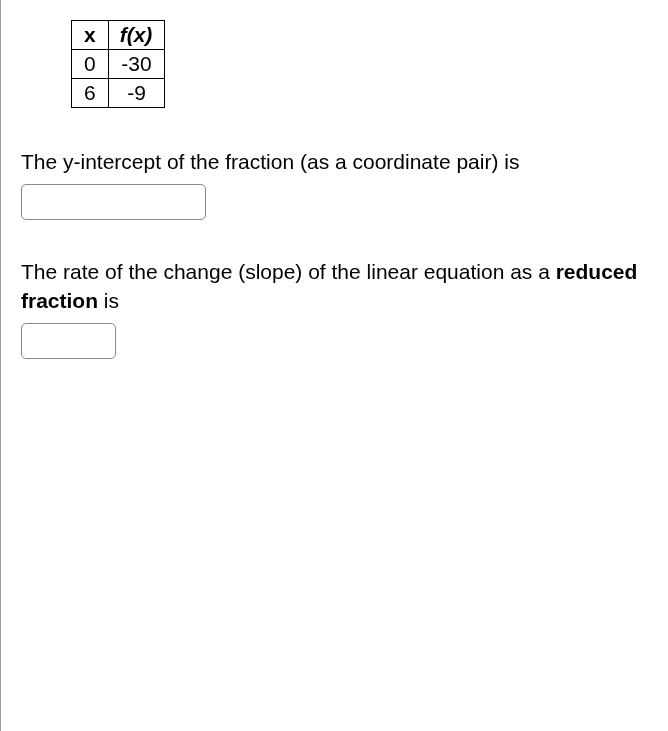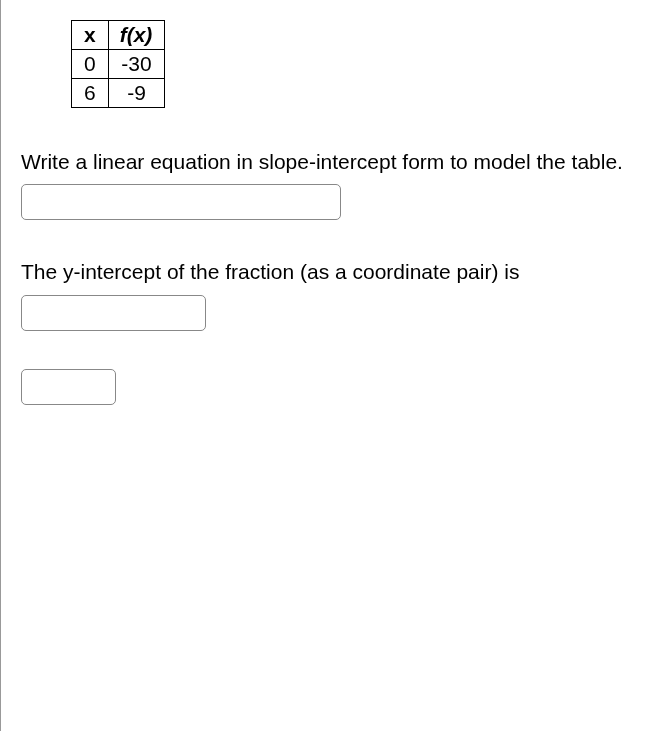--- a/index.html
+++ b/index.html
@@ -78,28 +78,27 @@
       <td>0</td>
       <td>-30</td>
     </tr>
     <tr>
       <td>6</td>
       <td>-9</td>
     </tr>
   </tbody>
     </table>
 
-  <div class="prompt-block">
-    <p class="prompt-text">Write a linear equation in slope-intercept form to model the table.</p>
-    <input type="text" class="answer w-long" style="">
-  </div>
 
   <div class="prompt-block">
     <p class="prompt-text">The y-intercept of the fraction (as a coordinate pair) is</p>
     <input type="text" class="answer w-med" style="">
   </div>
 
   <div class="prompt-block">
+    <p class="prompt-text">
+      <span>The rate of the change (slope) of the linear equation as a </span><span class="bold">reduced fraction</span><span> is</span>
+    </p>
     <input type="text" class="answer w-short" style="">
   </div>
 
 
 </div>
 
 </body></html>

